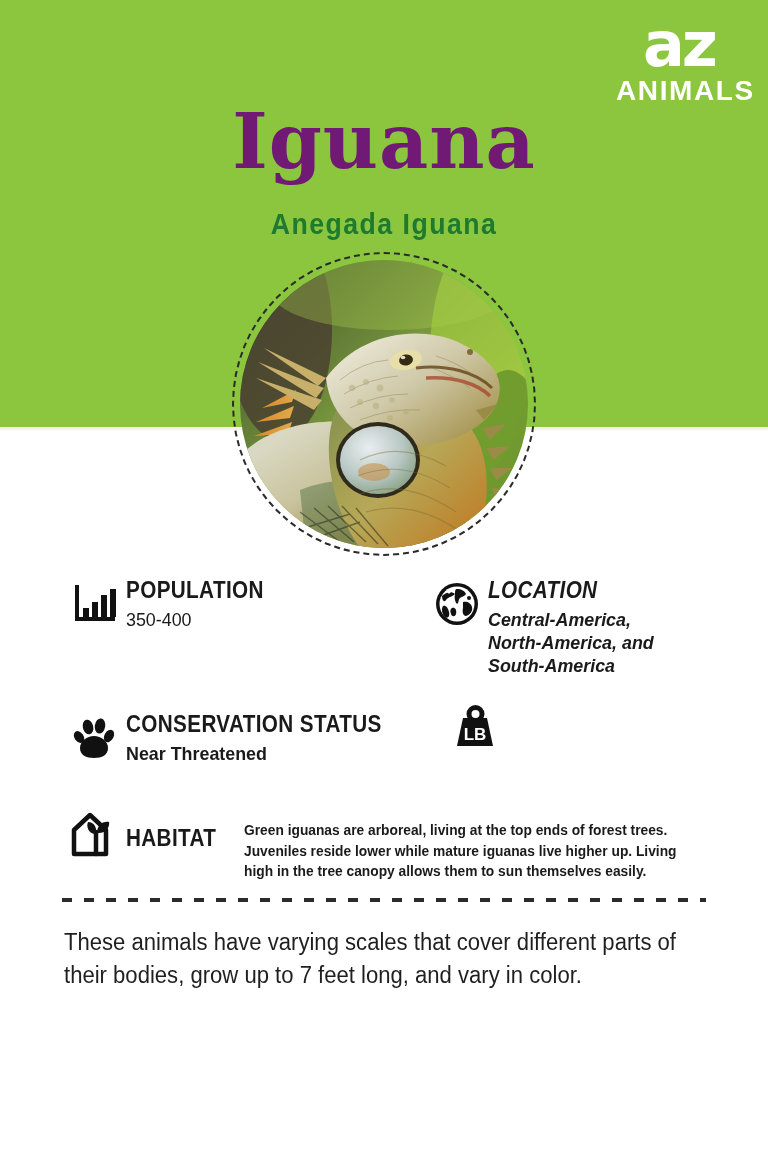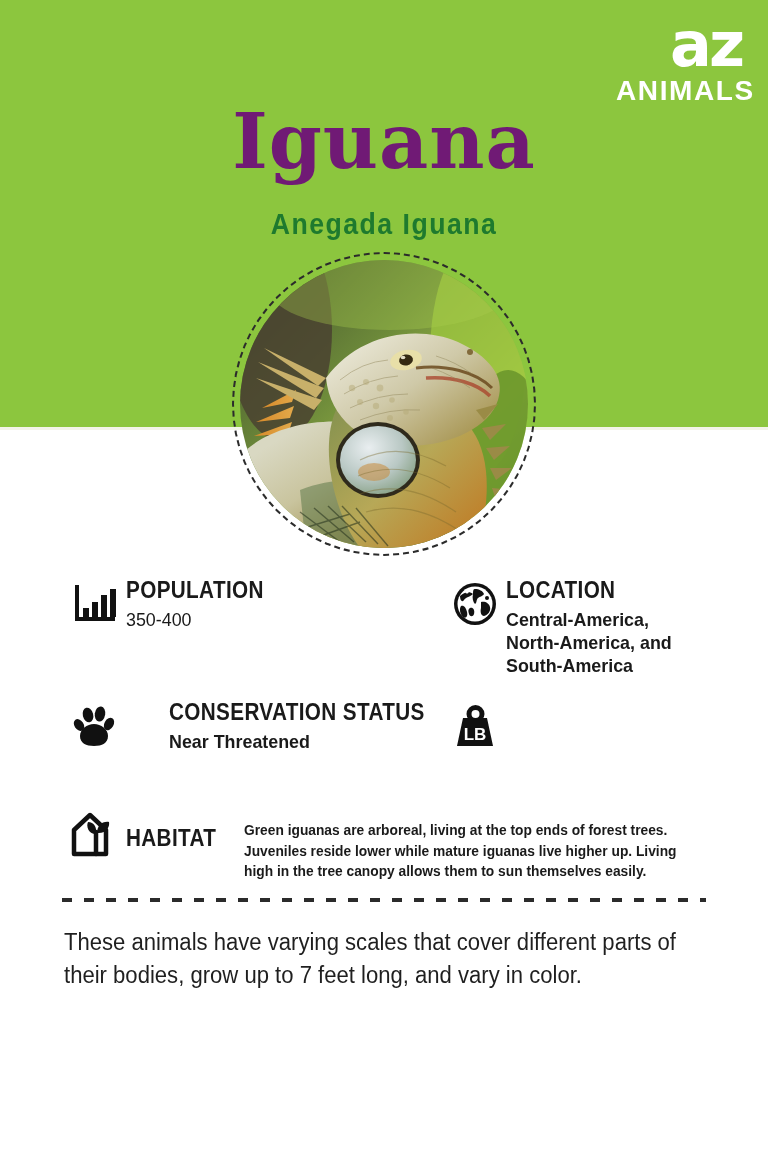--- a/index.html
+++ b/index.html
@@ -31,21 +31,21 @@
     height: 3px;
     background: #f3f4e8;
   }
 
   
   .logo {
     position: absolute;
     right: 26px;
     top: 18px;
     width: 126px;
-    text-align: right;
+    text-align: center;
     color: #ffffff;
     user-select: none;
   }
   .logo-az {
     font-family: "DejaVu Sans", sans-serif;
     font-size: 62px;
     font-weight: 700;
     line-height: 0.88;
     letter-spacing: -3px;
     display: block;
@@ -149,22 +149,22 @@
     color: #1a1a1a;
     line-height: 1.22;
     margin-top: 6px;
     transform: scaleX(0.94);
     transform-origin: left center;
   }
   .fact-value.bold { font-weight: 700; }
 
   
   #row-population  { left: 64px;  top: 0px;   width: 360px; justify-content: center; }
-  #row-location    { left: 444px; top: 0px;   width: 310px; }
-  #row-conservation{ left: 64px;  top: 122px; width: 380px; gap: 43px; }
+  #row-location    { left: 426px; top: 0px;   width: 310px; font-style: italic; }
+  #row-conservation{ left: 64px;  top: 134px; width: 380px; }
   #row-weight      { left: 444px; top: 122px; width: 310px; }
   #row-habitat     { left: 64px;  top: 228px; width: 660px; }
 
   #row-habitat .fact-label {
     font-size: 23px;
     padding-top: 20px;
   }
   .habitat-inline {
     display: flex;
     align-items: flex-start;

